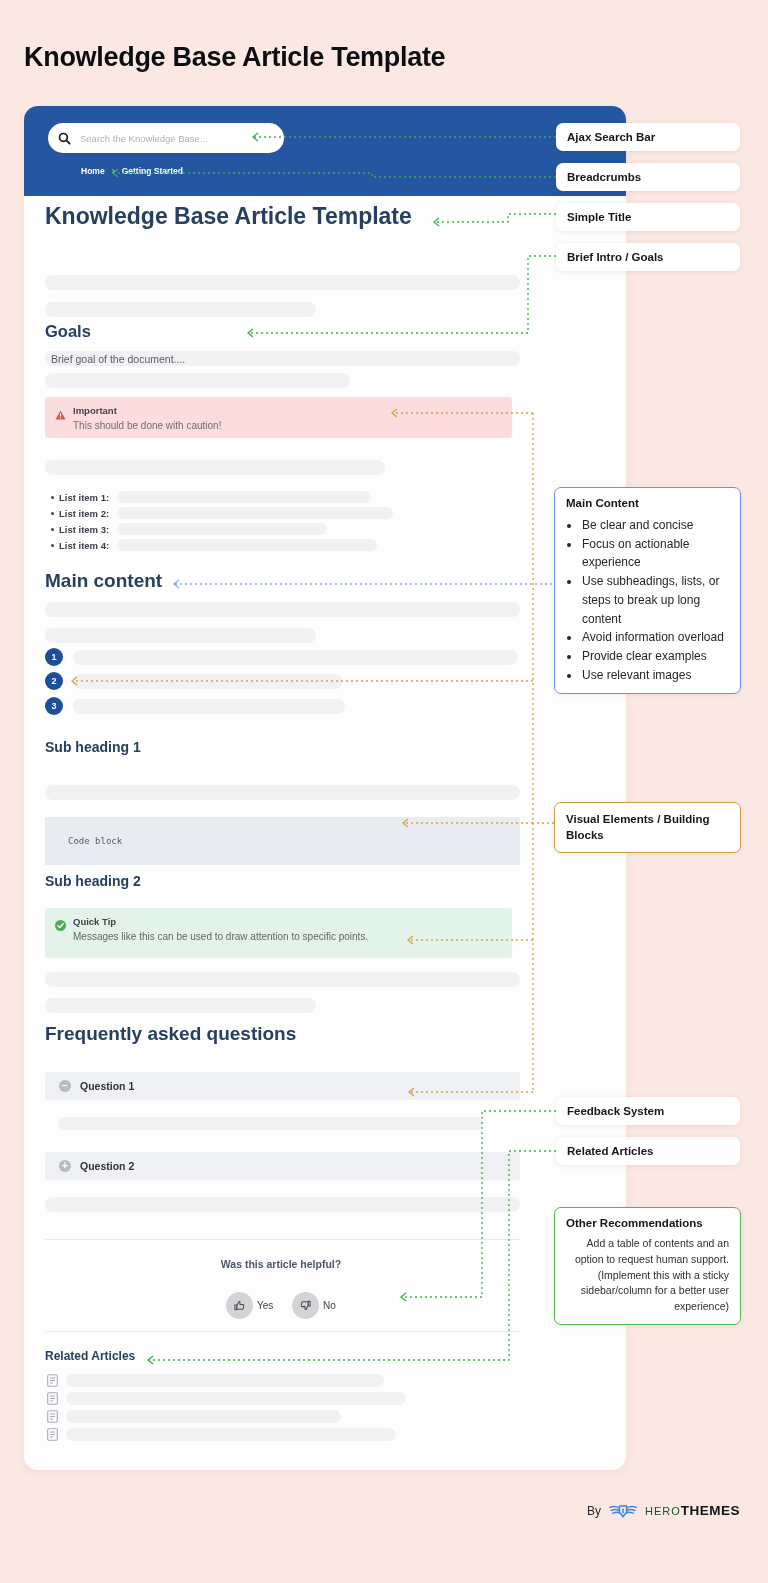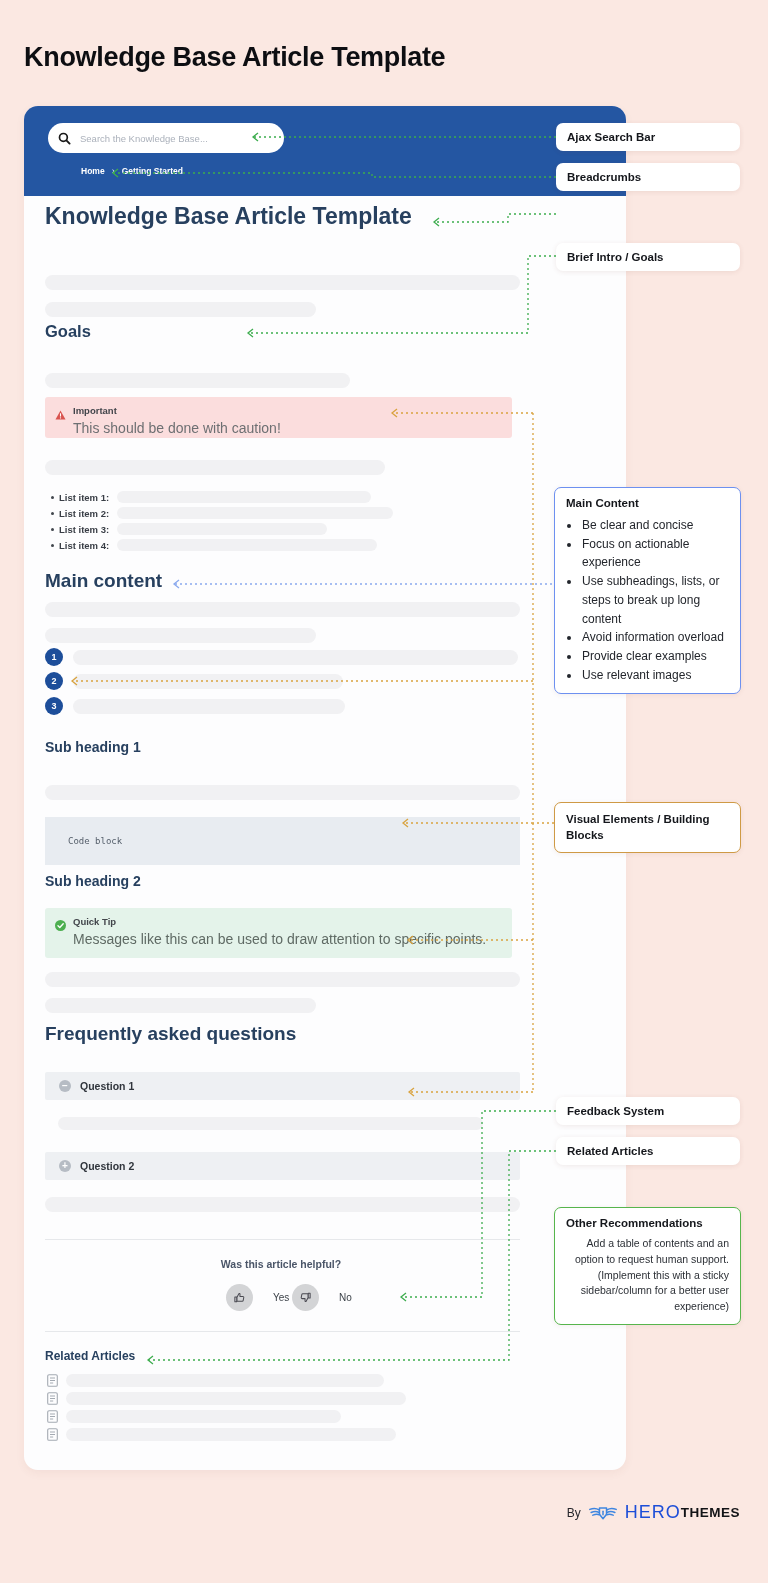--- a/index.html
+++ b/index.html
@@ -18,39 +18,39 @@
   .crumb-sep{font-weight:400;font-size:9px;opacity:.9;}
 
   .bar{position:absolute;background:#f1f1f3;border-radius:7.5px;height:15px;}
   .h1{position:absolute;left:21px;color:#27405f;font-weight:700;}
 
   .alert{position:absolute;left:21px;width:467px;border-radius:3px;box-sizing:border-box;padding:8px 10px 8px 28px;}
   .alert.important{background:#fbdddd;}
   .alert.tip{background:#e4f3ea;}
   .alert .a-icon{position:absolute;left:10px;top:9px;}
   .alert .a-title{font-size:9.5px;font-weight:700;color:#42454b;margin-bottom:4px;}
-  .alert .a-text{font-size:14px;color:#6d6f72;}
+  .alert .a-text{font-size:10px;color:#6d6f72;}
 
   .li-row{position:absolute;left:27px;display:flex;align-items:center;font-size:9.5px;font-weight:700;color:#393e46;}
   .li-dot{width:3px;height:3px;border-radius:50%;background:#41464d;margin-right:5px;}
   .li-bar{background:#f1f1f3;border-radius:6px;height:12px;margin-left:8px;}
 
   .step-circle{position:absolute;left:21px;width:18px;height:18px;border-radius:50%;background:#1d4e9a;color:#fff;font-size:9px;font-weight:700;display:flex;align-items:center;justify-content:center;}
 
   .codeblock{position:absolute;left:21px;width:475px;height:48px;background:#e8ecf1;}
   .codeblock span{position:absolute;left:23px;top:19px;font-family:"DejaVu Sans Mono",monospace;font-size:9px;color:#555f6b;}
 
   .faq-head{position:absolute;left:21px;width:475px;height:28px;background:#eef0f3;border-radius:2px;display:flex;align-items:center;padding-left:14px;box-sizing:border-box;gap:9px;}
   .faq-head .q-icon{width:12px;height:12px;border-radius:50%;background:#b6bcc4;color:#fff;font-size:10px;line-height:12px;text-align:center;font-weight:700;}
   .faq-head .q-label{font-size:10.5px;font-weight:700;color:#30353c;}
 
   .divider{position:absolute;left:21px;width:475px;height:1px;background:#e6e8eb;}
 
   .fb-question{position:absolute;left:0;width:514px;text-align:center;font-size:10.5px;font-weight:600;color:#4a5568;}
-  .thumb-btn{position:absolute;display:flex;align-items:center;gap:20px;}
+  .thumb-btn{position:absolute;display:flex;align-items:center;gap:4px;margin-top:8px;}
   .thumb-circle{width:27px;height:27px;border-radius:50%;background:#d3d4d6;display:flex;align-items:center;justify-content:center;}
   .thumb-label{font-size:10px;color:#3c4249;}
 
   .rel-row{position:absolute;left:23px;display:flex;align-items:center;gap:8px;}
   .rel-bar{background:#f1f1f3;border-radius:6.5px;height:13px;}
 
   
   .note-label{position:absolute;left:556px;width:184px;height:28px;background:#ffffff;border-radius:7px;box-shadow:0 1px 5px rgba(120,60,50,.10);display:flex;align-items:center;padding-left:11px;box-sizing:border-box;font-size:11.5px;font-weight:700;color:#15171c;}
   .note-box{position:absolute;left:554px;width:187px;background:#ffffff;border-radius:7px;box-sizing:border-box;padding:9px 11px;box-shadow:0 1px 5px rgba(120,60,50,.08);}
   .note-box .nb-title{font-size:11.5px;font-weight:700;color:#15171c;}
@@ -61,21 +61,21 @@
   .box-orange{border:1.5px solid #cf9a45;}
   .box-green{border:1.5px solid #56b54c;}
 
   .arrows{position:absolute;left:0;top:0;pointer-events:none;}
   .arr-g{stroke:#3dad4e;} .arr-b{stroke:#8aa9ee;} .arr-o{stroke:#d9a33f;}
   .dashed{fill:none;stroke-width:1.3;stroke-dasharray:2 3;}
   .head{fill:none;stroke-width:1.3;}
 
   .footer{position:absolute;top:1502px;right:28px;display:flex;align-items:center;gap:7px;}
   .footer .by{font-size:12px;color:#26262b;}
-  .footer .hero{font-size:18px;color:#1d4ed8;letter-spacing:1px;}
+  .footer .hero{font-size:11px;color:#14532d;letter-spacing:1px;}
   .footer .themes{font-size:13.5px;font-weight:800;color:#121316;letter-spacing:0.5px;}
 </style>
 </head>
 <body>
 
 <div class="page">
 
   <div class="page-title">Knowledge Base Article Template</div>
 
   <div class="card">
@@ -97,20 +97,23 @@
       </div>
     </div>
 
     <div class="h1" style="top:97px;font-size:23px;">Knowledge Base Article Template</div>
 
     <div class="bar" style="left:21px;top:169px;width:475px;"></div>
     <div class="bar" style="left:21px;top:196px;width:271px;"></div>
 
     <div class="h1" style="top:216px;font-size:16.5px;">Goals</div>
 
+    <div class="bar" style="left:21px;top:245px;width:475px;display:flex;align-items:center;">
+      <span style="font-size:10.5px;color:#565d66;padding-left:6px;">Brief goal of the document....</span>
+    </div>
     <div class="bar" style="left:21px;top:267px;width:305px;"></div>
 
     <div class="alert important" style="top:291px;height:41px;">
       <span class="a-icon">
         <svg width="11" height="10" viewBox="0 0 12 11">
             <polygon points="6,0.5 11.5,10.5 0.5,10.5" fill="#d9534f"></polygon>
             <rect x="5.4" y="3.6" width="1.2" height="3.6" fill="#fff"></rect>
             <rect x="5.4" y="8.1" width="1.2" height="1.2" fill="#fff"></rect>
           </svg>
       </span>
@@ -251,20 +254,21 @@
           <line x1="3" y1="4" x2="8" y2="4" stroke="#a4aab2" stroke-width="1"></line>
           <line x1="3" y1="6.5" x2="8" y2="6.5" stroke="#a4aab2" stroke-width="1"></line>
           <line x1="3" y1="9" x2="6.2" y2="9" stroke="#a4aab2" stroke-width="1"></line>
         </svg>
       <span class="rel-bar" style="width:330px;"></span>
     </div>
   </div>
 
   <div class="note-label" style="top:123px;">Ajax Search Bar</div>
   <div class="note-label" style="top:163px;">Breadcrumbs</div>
+  <div class="note-label" style="top:203px;">Simple Title</div>
   <div class="note-label" style="top:243px;">Brief Intro / Goals</div>
 
   <div class="note-box box-blue" style="top:487px;">
     <div class="nb-title">Main Content</div>
     <ul>
       <li>Be clear and concise</li>
       <li>Focus on actionable experience</li>
       <li>Use subheadings, lists, or steps to break up long content</li>
       <li>Avoid information overload</li>
       <li>Provide clear examples</li>

